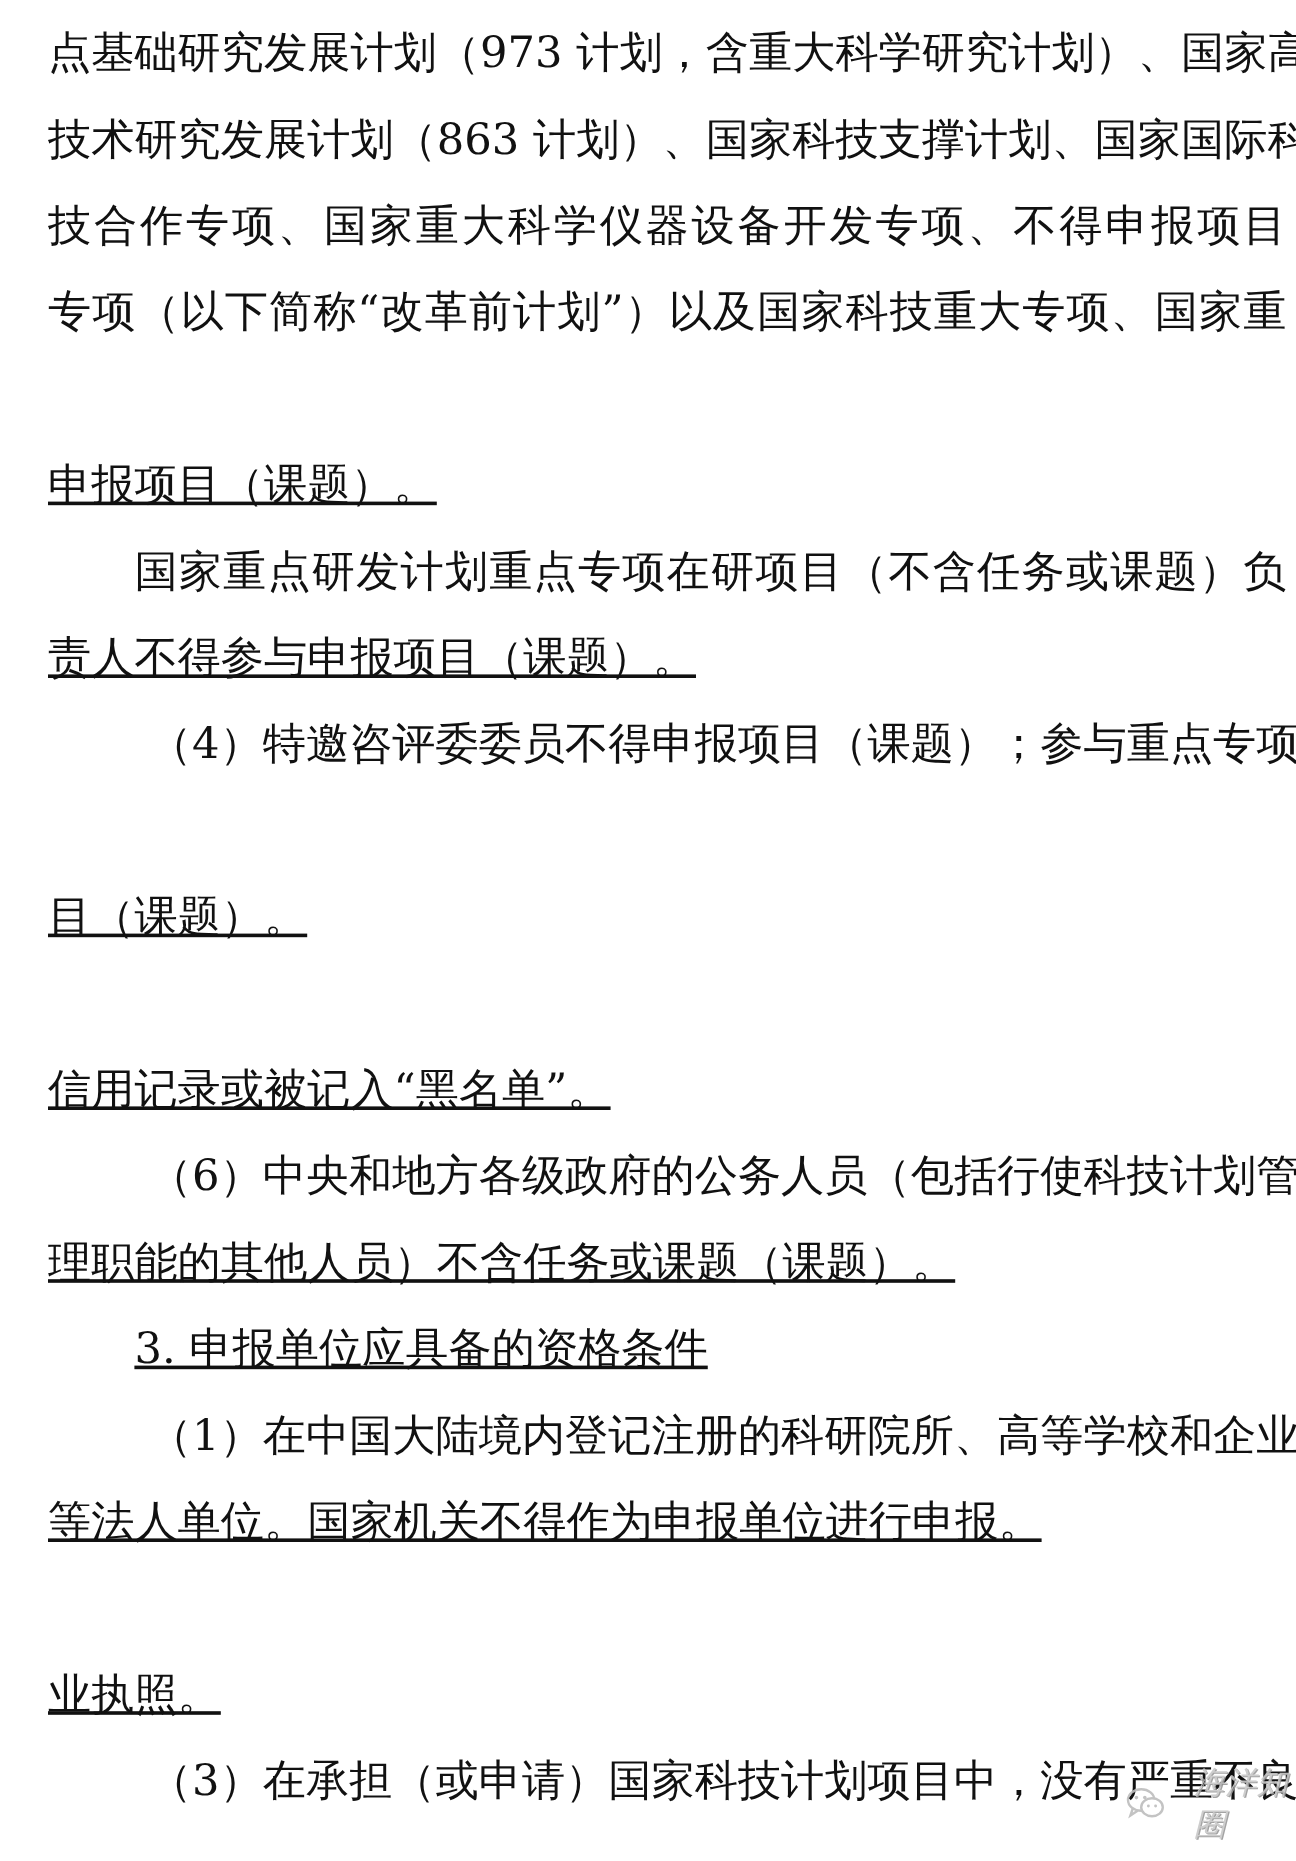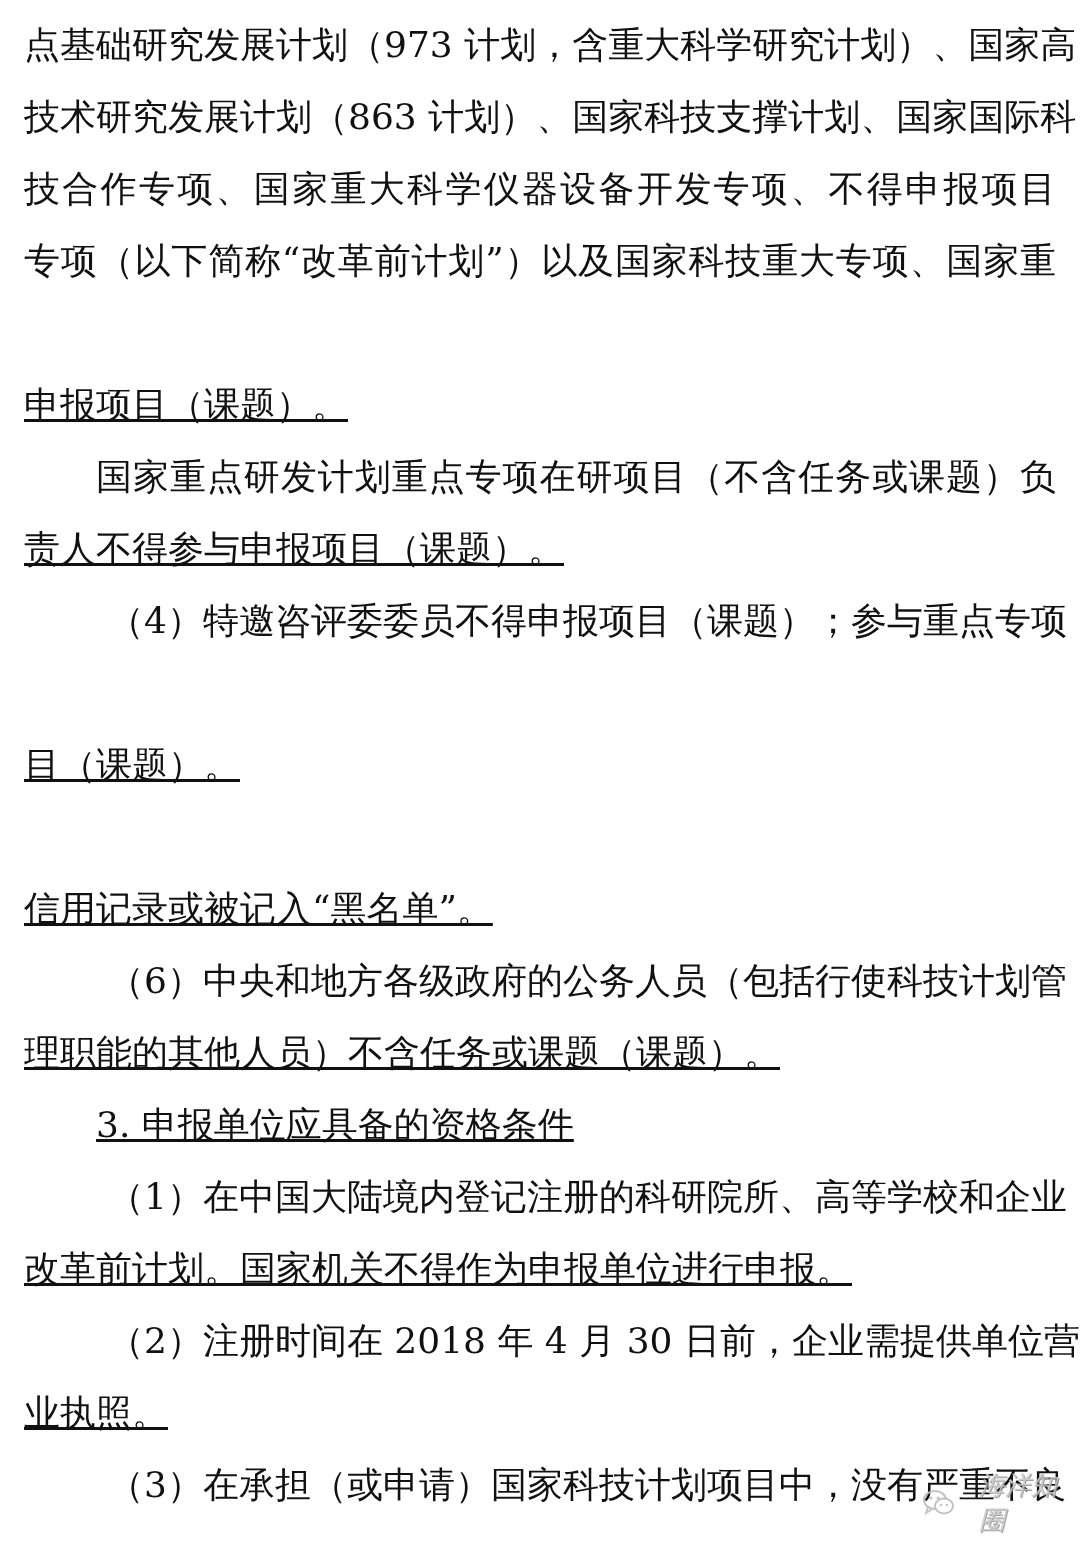--- a/index.html
+++ b/index.html
@@ -1,18 +1,18 @@
 <!DOCTYPE html>
 <html><head>
 <meta charset="utf-8">
 <style>
   html, body { margin: 0; padding: 0; background: #ffffff; }
   body { width: 1080px; height: 1551px; overflow: hidden; position: relative; }
   .page {
-    position: absolute; left: 0; top: 0; width: 1064px; height: 1551px;
+    position: absolute; left: 16px; top: 0; width: 1064px; height: 1551px;
     background: #ffffff;
   }
   .line {
     position: absolute;
     left: 24px;
     width: 1032px;
     height: 72px;
     line-height: 72px;
     font-family: "DejaVu Serif", "Liberation Serif", serif;
     font-size: 36px;
@@ -50,22 +50,21 @@
   <div class="line last" style="top:369px">申报项目（课题）。</div>
   <div class="line indent" style="top:441px">国家重点研发计划重点专项在研项目（不含任务或课题）负</div>
   <div class="line last" style="top:513px">责人不得参与申报项目（课题）。</div>
   <div class="line indent-sub" style="top:585px">（4）特邀咨评委委员不得申报项目（课题）；参与重点专项</div>
   <div class="line last" style="top:729px">目（课题）。</div>
   <div class="line last" style="top:873px">信用记录或被记入“黑名单”。</div>
   <div class="line indent-sub" style="top:945px">（6）中央和地方各级政府的公务人员（包括行使科技计划管</div>
   <div class="line last" style="top:1017px">理职能的其他人员）不含任务或课题（课题）。</div>
   <div class="line indent last" style="top:1089px">3. 申报单位应具备的资格条件</div>
   <div class="line indent-sub" style="top:1161px">（1）在中国大陆境内登记注册的科研院所、高等学校和企业</div>
-  <div class="line last" style="top:1233px">改革前计划。国家机关不得作为申报单位进行申报。</div>
-  <div class="line indent-sub" style="top:1305px">（2）注册时间在 2018 年 4 月 30 日前，企业需提供单位营</div>
+  <div class="line last" style="top:1233px">等法人单位。国家机关不得作为申报单位进行申报。</div>
   <div class="line last" style="top:1377px">业执照。</div>
   <div class="line indent-sub" style="top:1449px">（3）在承担（或申请）国家科技计划项目中，没有严重不良</div>
 
   <div class="watermark">
     <span>
       <svg width="34" height="30" viewBox="0 0 34 30">
         <ellipse cx="13" cy="12" rx="11" ry="9" fill="none" stroke="#bdbdbd" stroke-width="2"></ellipse>
         <ellipse cx="22" cy="18" rx="9" ry="7.5" fill="#ffffff" stroke="#bdbdbd" stroke-width="2"></ellipse>
         <circle cx="9" cy="10" r="1.5" fill="#bdbdbd"></circle>
         <circle cx="16" cy="10" r="1.5" fill="#bdbdbd"></circle>

